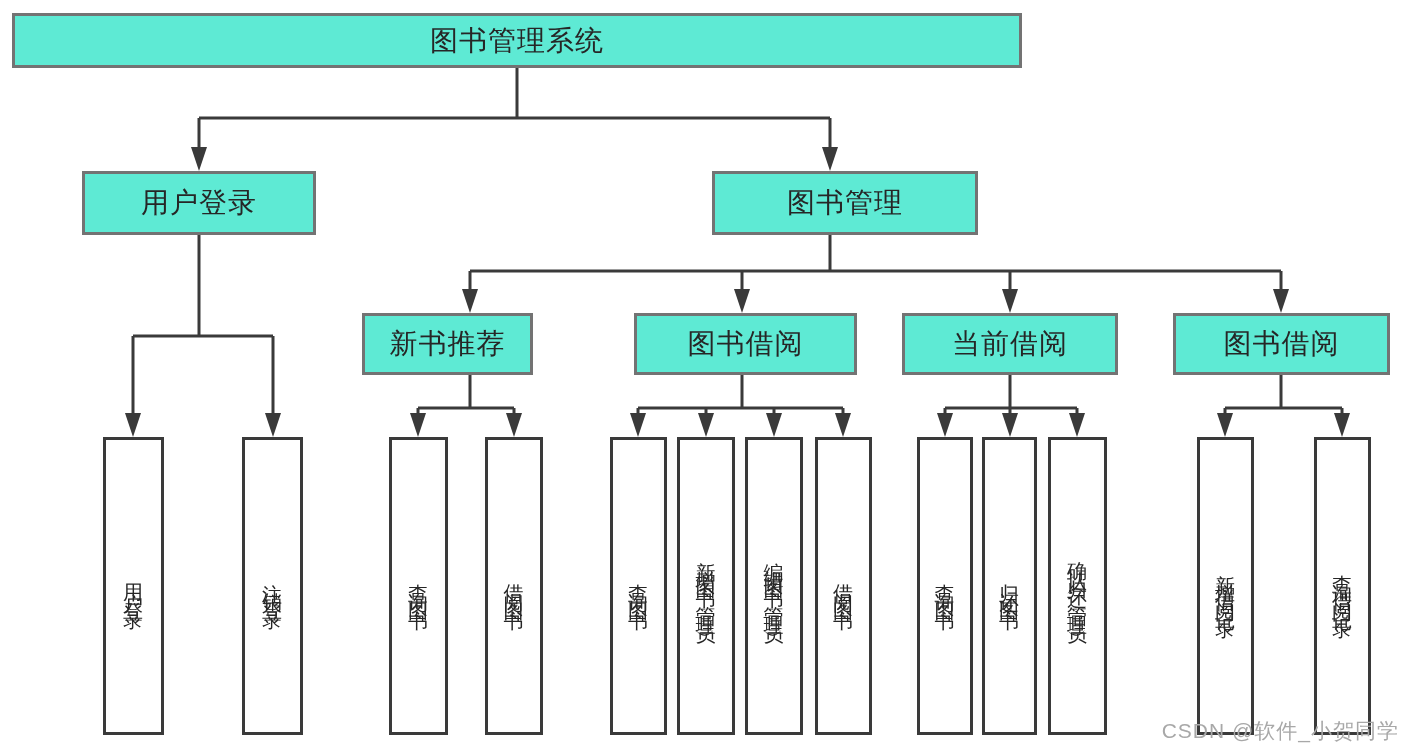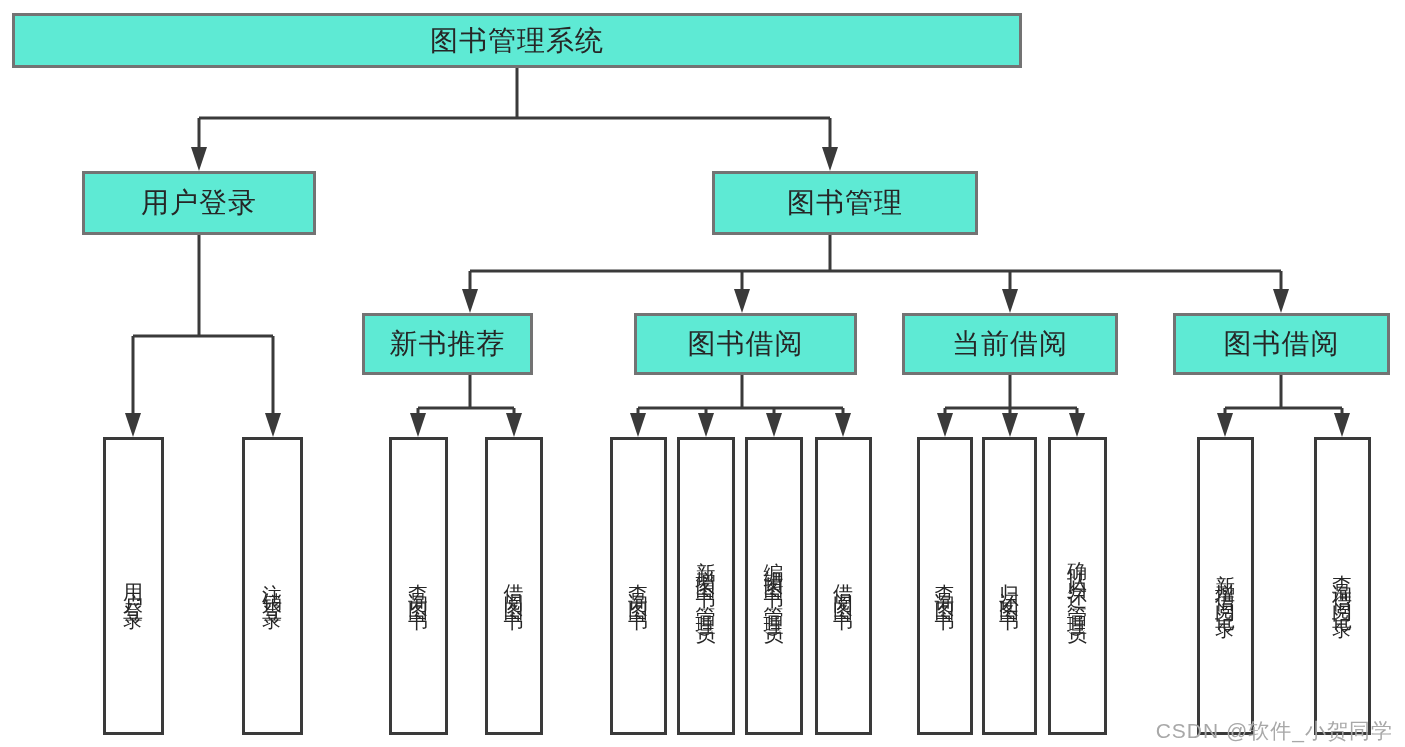--- a/index.html
+++ b/index.html
@@ -49,21 +49,21 @@
     writing-mode: vertical-rl;
     text-orientation: mixed;
     color: #262626;
     font-size: 20px;
     letter-spacing: 9px;
     line-height: 1;
     white-space: nowrap;
   }
   .watermark {
     position: absolute;
-    right: 12px;
+    right: 6px;
     bottom: 2px;
     color: #a8a8a8;
     font-size: 21px;
     letter-spacing: 1px;
     z-index: 5;
   }
 </style>
 </head>
 <body>
 

